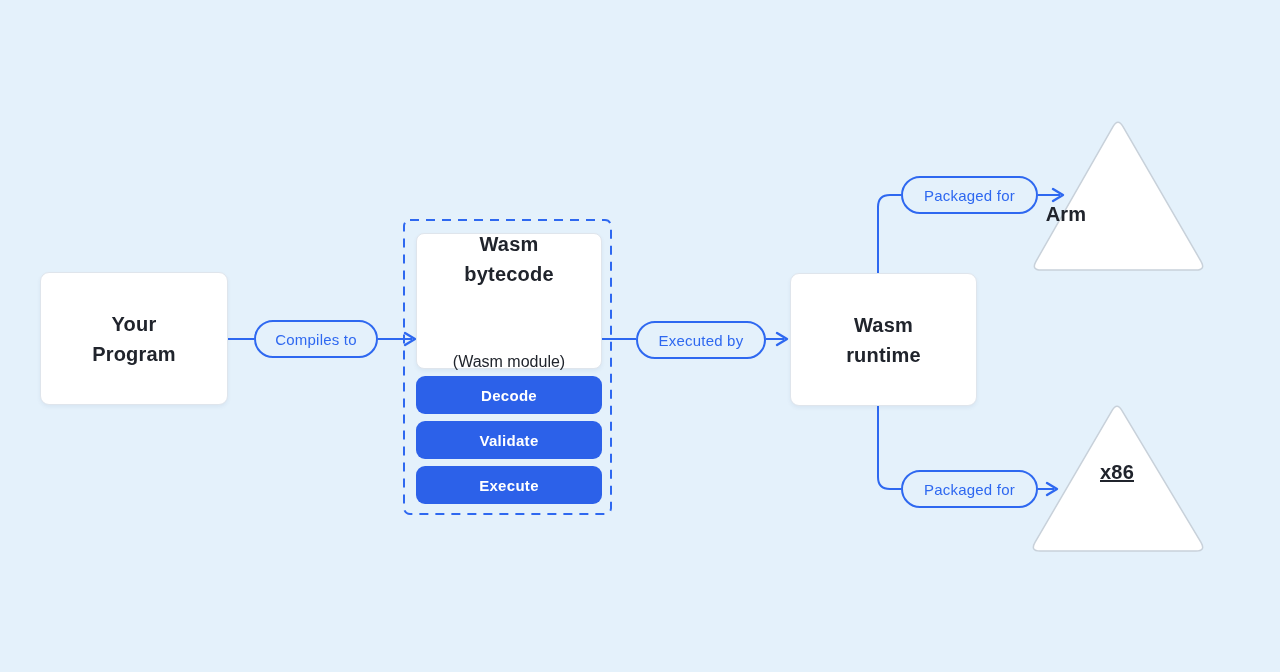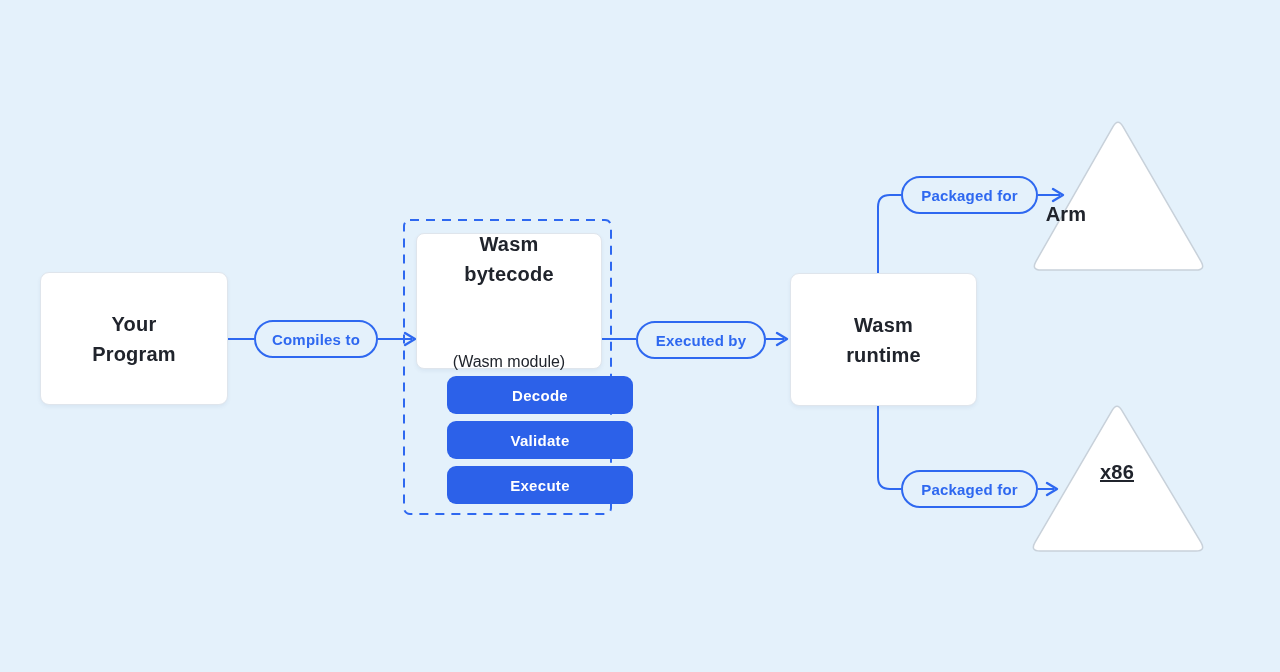--- a/index.html
+++ b/index.html
@@ -22,27 +22,27 @@
   .node-label {
     font-size:20px; font-weight:700; color:var(--text-dark);
     line-height:30px; white-space:pre-line; letter-spacing:.2px;
   }
   .node-sublabel { font-size:16px; font-weight:500; color:var(--text-dark); line-height:25px;margin-top:12px; }
 
   .pill {
     position:absolute; display:flex; align-items:center; justify-content:center;
     border:2px solid var(--accent); border-radius:19px; background:var(--background);
   }
-  .pill span { font-size:15px; font-weight:700; color:var(--accent); letter-spacing:.2px;text-align:center; }
+  .pill span { font-size:15px; font-weight:400; color:var(--accent); letter-spacing:.2px;text-align:center; }
 
   .step-btn {
     position:absolute; left:416px; width:186px; height:38px;
     border:none; border-radius:9px; background:var(--button-fill); color:var(--button-text);
     font-family:inherit; font-size:15px; font-weight:700; letter-spacing:.3px;
-    display:flex; align-items:center; justify-content:center;margin-left:31px;
+    display:flex; align-items:center; justify-content:center;
   }
 
   .connector { fill:none; stroke:var(--accent); stroke-width:2; }
   .arrowhead { fill:none; stroke:var(--accent); stroke-width:2.4; stroke-linecap:round; stroke-linejoin:round; }
   .boundary  { fill:none; stroke:var(--accent); stroke-width:2; stroke-dasharray:9 7; }
   .triangle  { fill:var(--node-fill); stroke:var(--triangle-border); stroke-width:1.5; }
 
   .tri-label {
     position:absolute; width:140px; text-align:center;
     font-size:20px; font-weight:700; color:var(--text-dark); letter-spacing:.2px;

